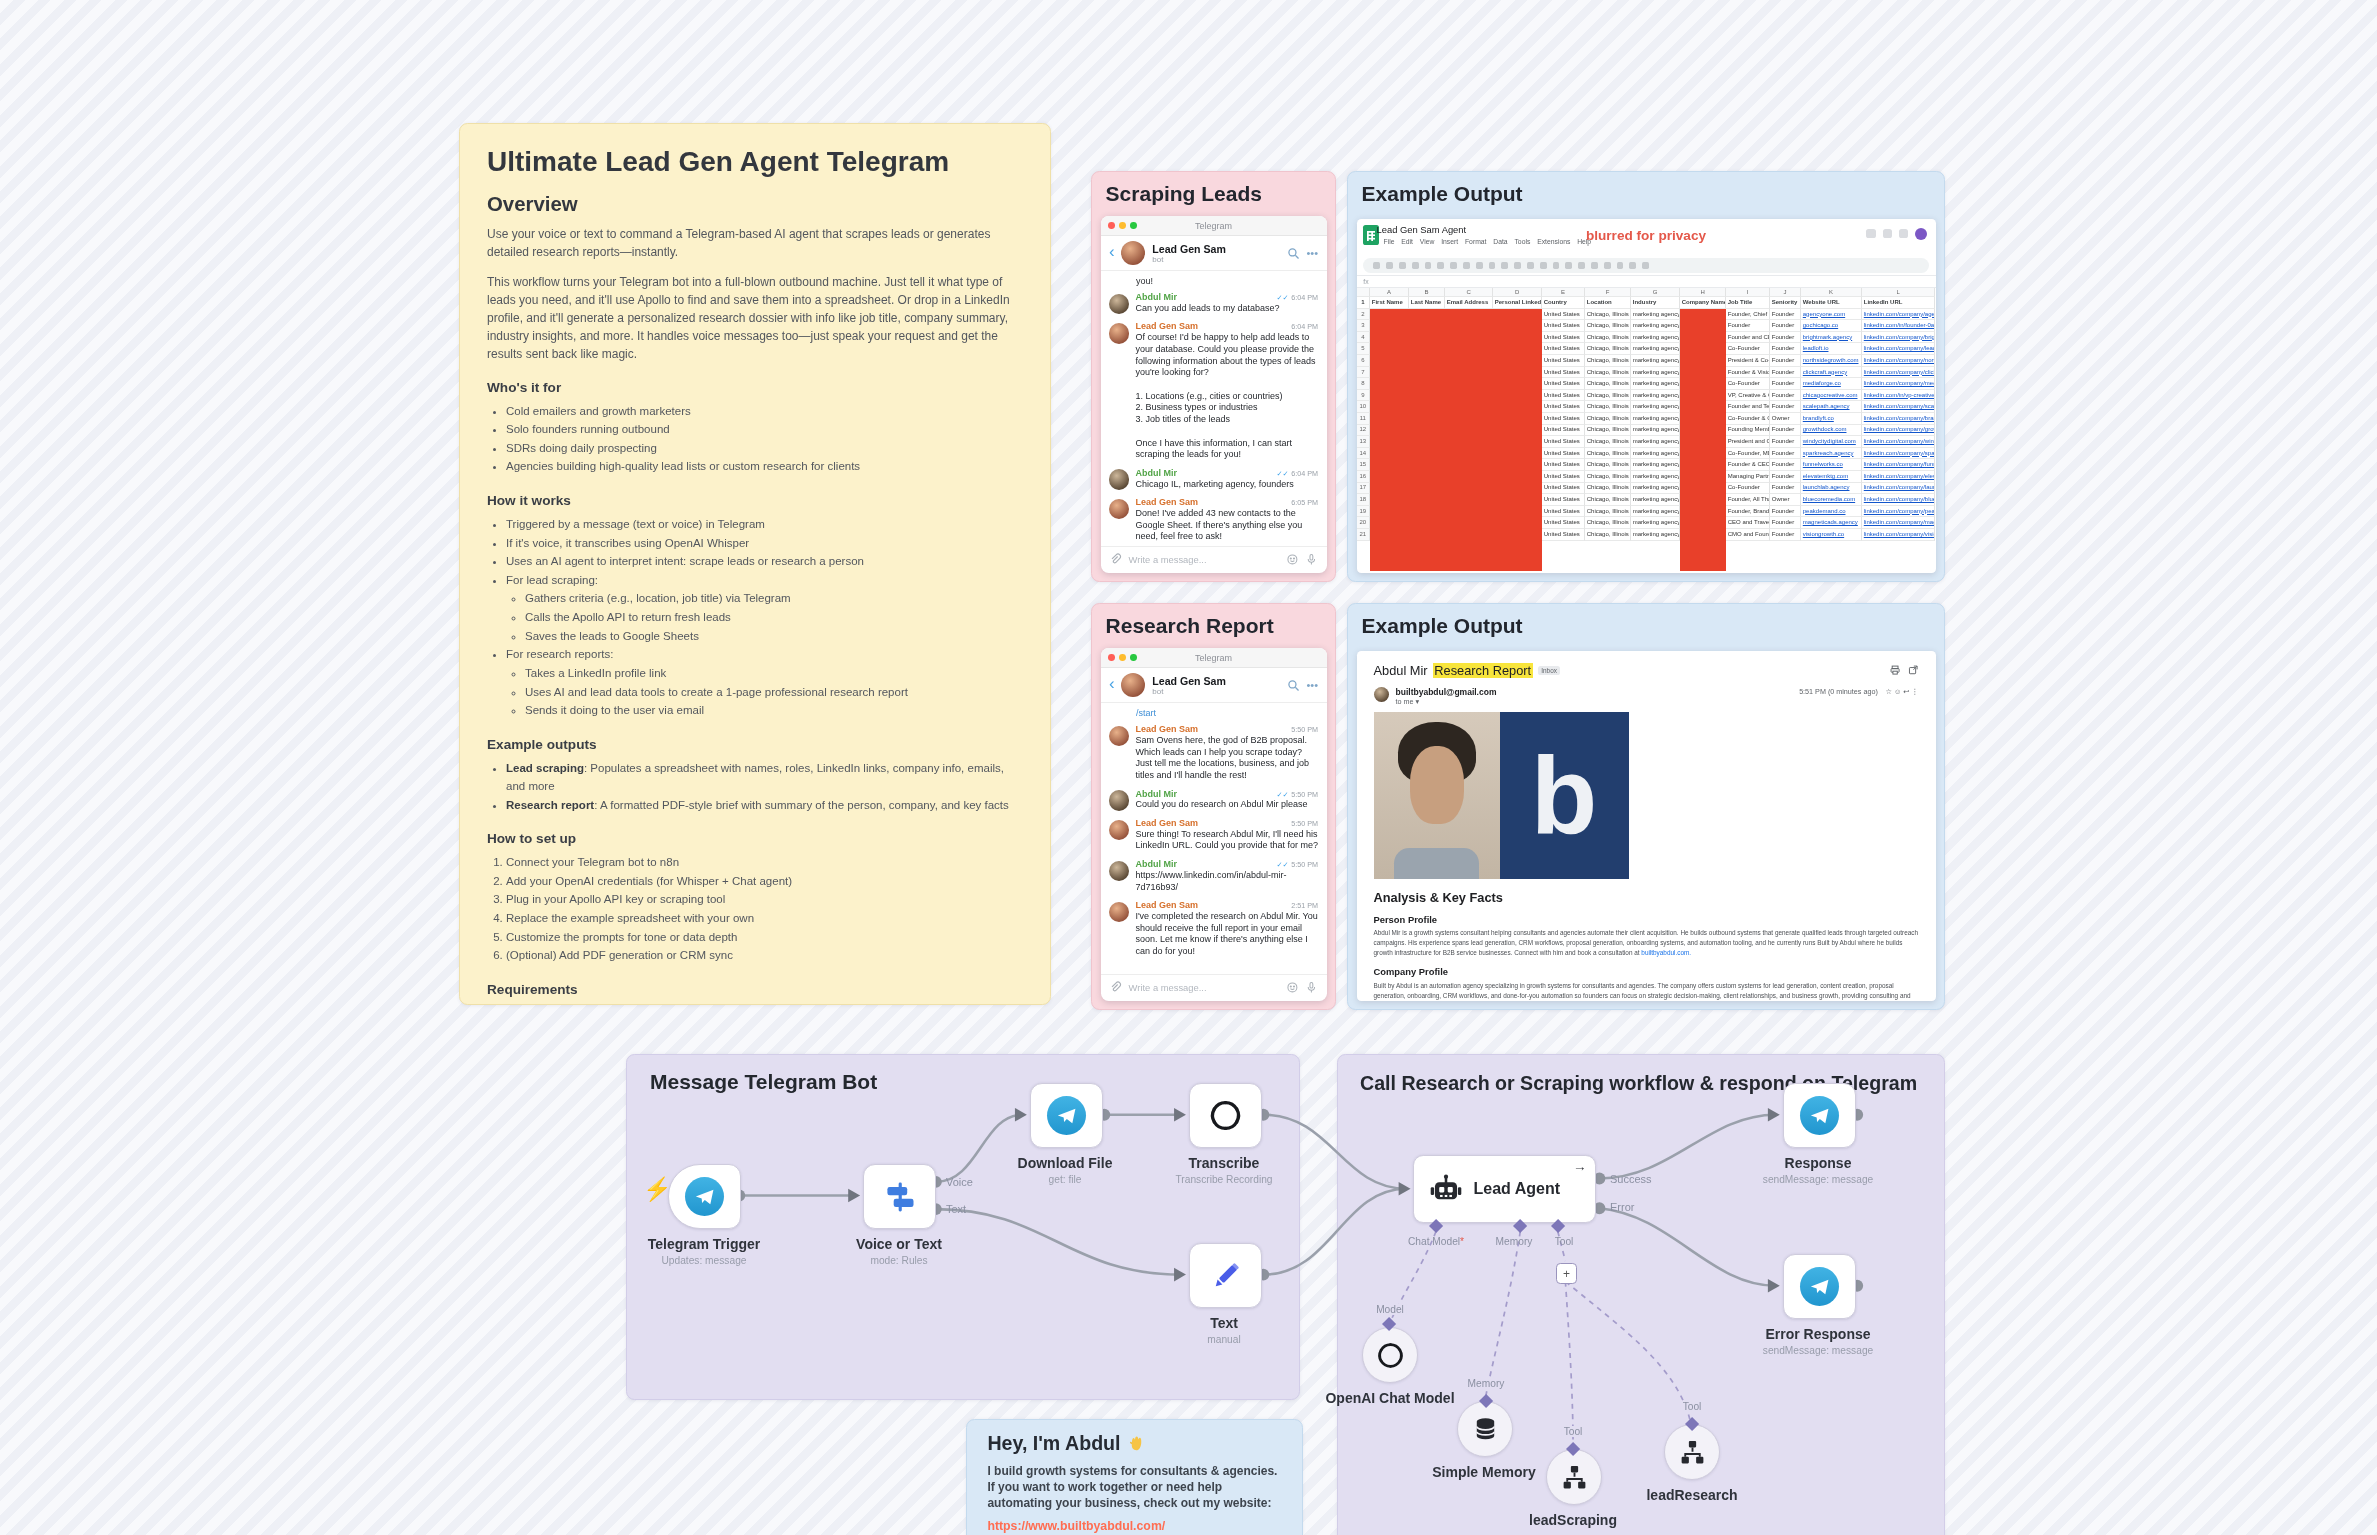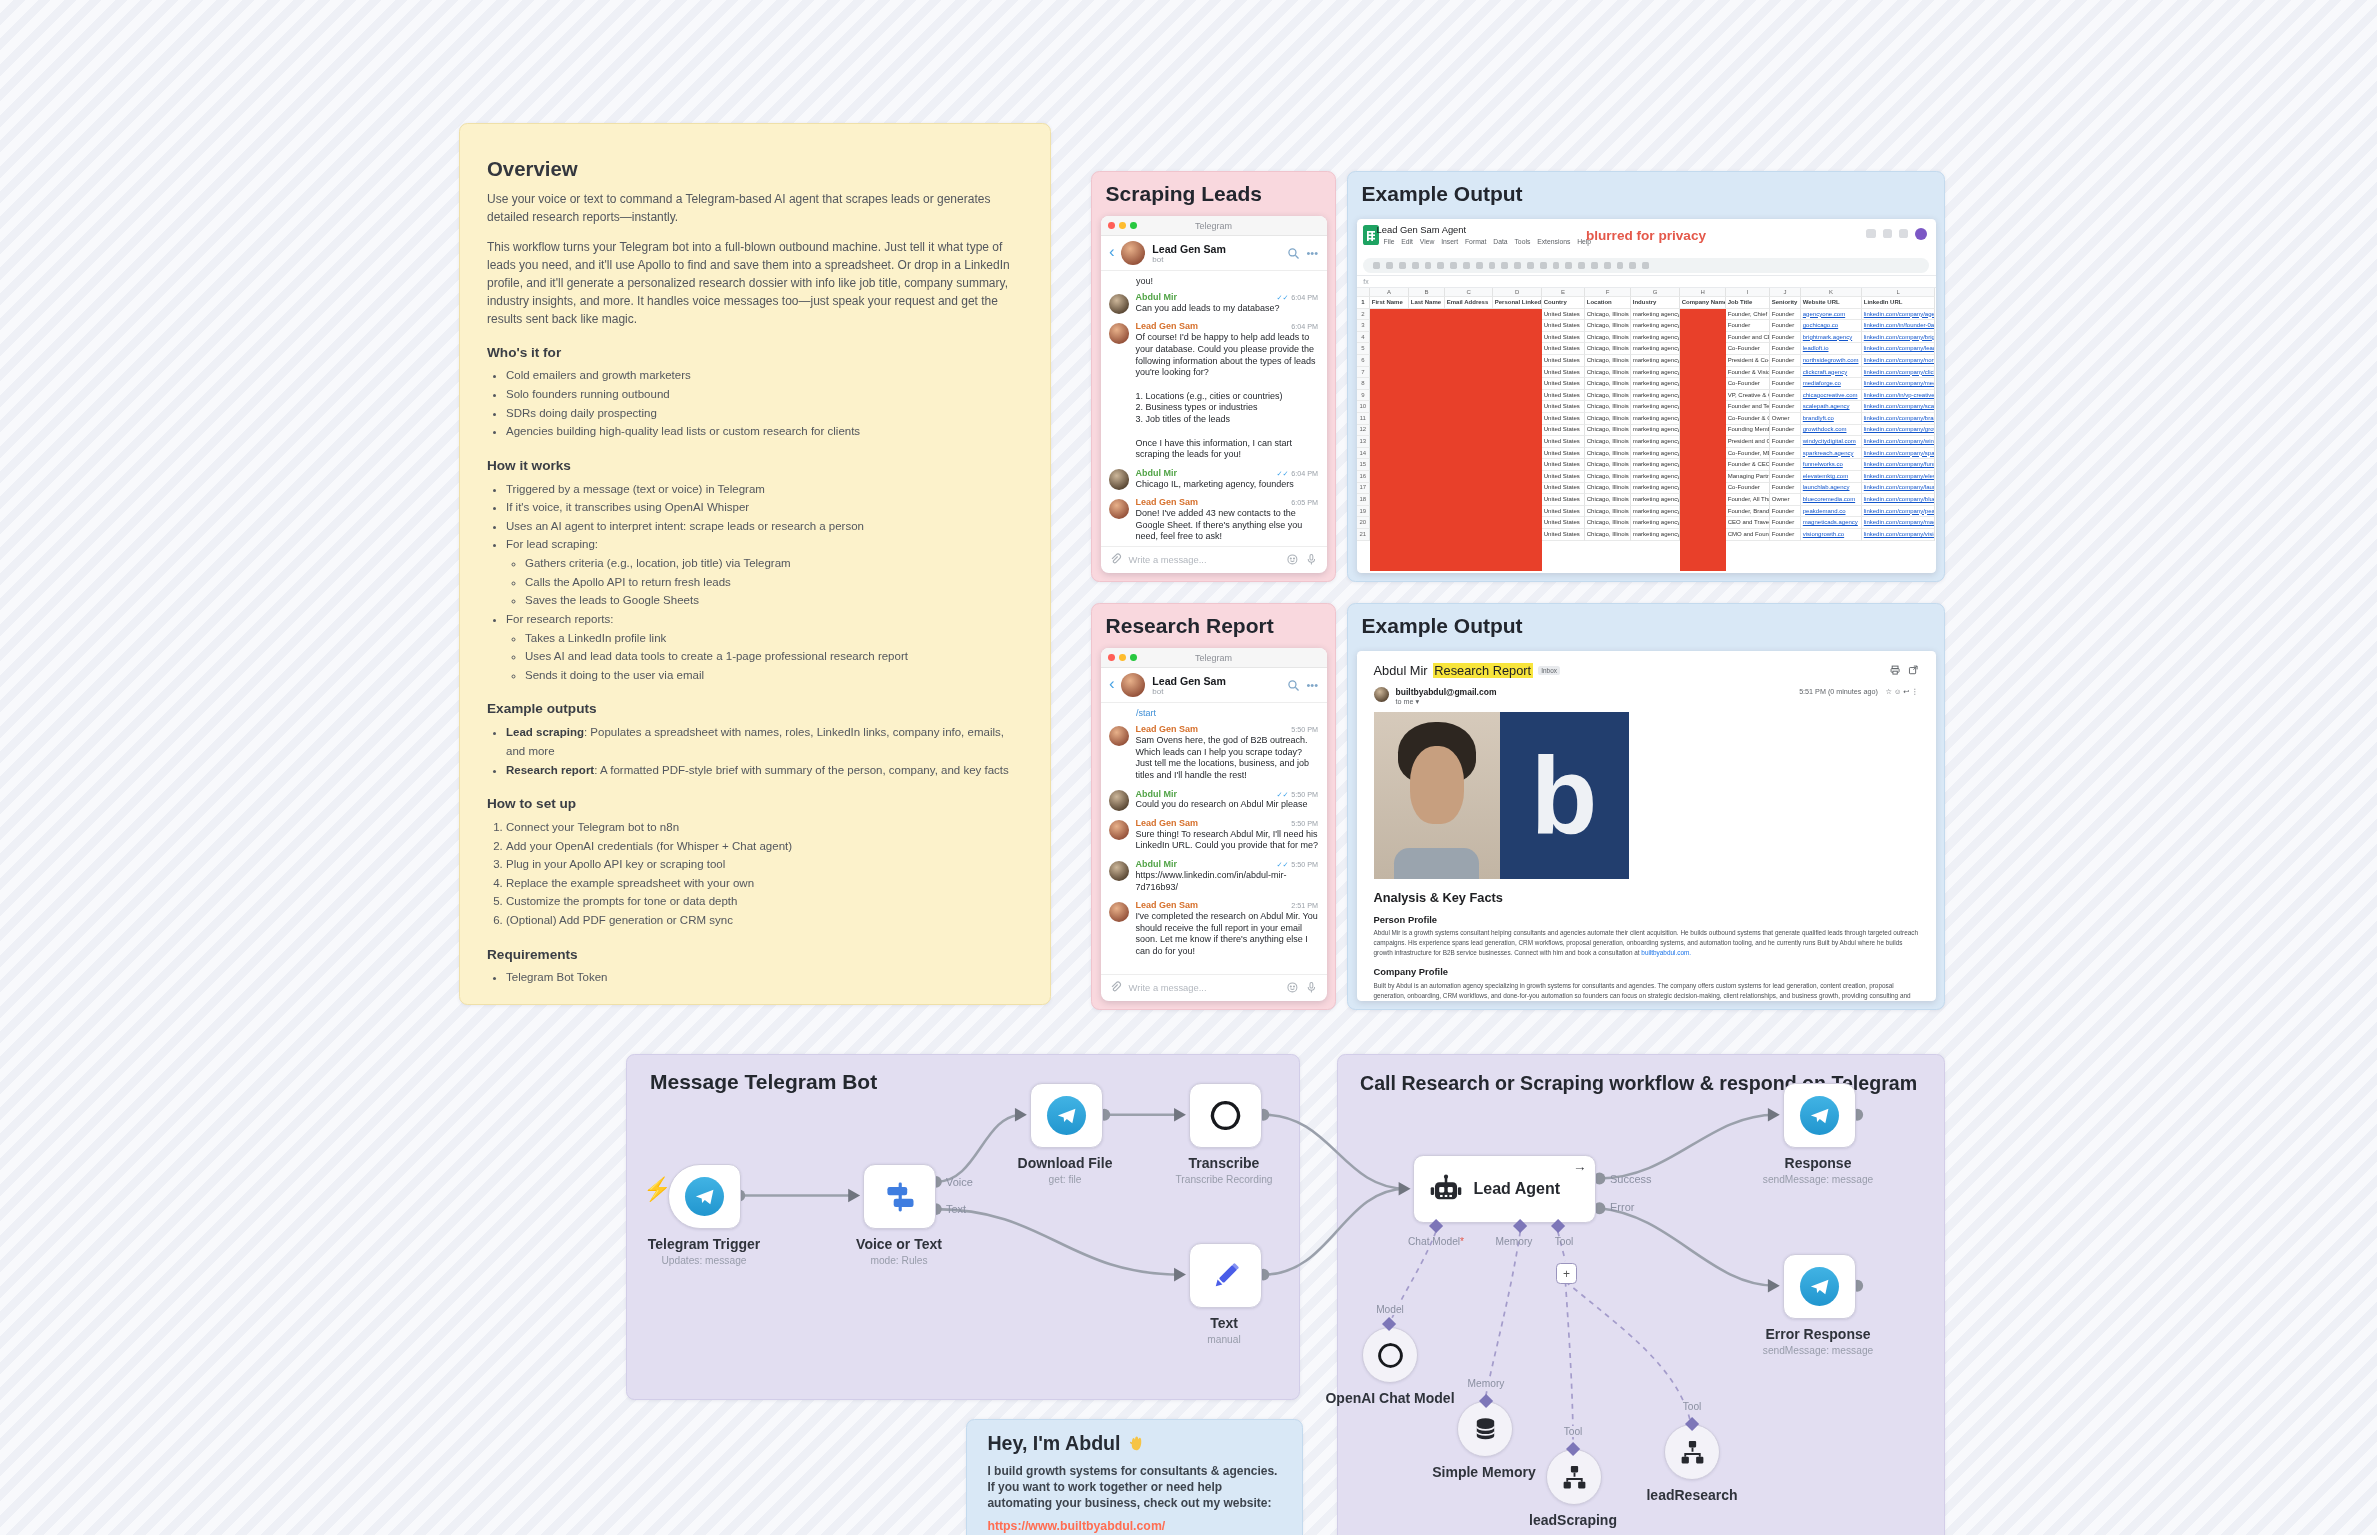--- a/index.html
+++ b/index.html
@@ -136,20 +136,21 @@
   .a-body{font-size:12px;font-weight:bold;color:#3e454e;line-height:1.36;}
   .a-link{font-size:12.3px;font-weight:bold;color:#ff6d52;margin-top:7.7px;}
 </style>
 </head>
 <body>
 
 <div id="canvas">
 
   <div id="yellow-note" class="note yellow">
     <div>
+        <div class="y-h1">Ultimate Lead Gen Agent Telegram</div>
         <div class="y-h2">Overview</div>
         <div class="y-p">Use your voice or text to command a Telegram-based AI agent that scrapes leads or generates detailed research reports—instantly.</div>
         <div class="y-p">This workflow turns your Telegram bot into a full-blown outbound machine. Just tell it what type of leads you need, and it'll use Apollo to find and save them into a spreadsheet. Or drop in a LinkedIn profile, and it'll generate a personalized research dossier with info like job title, company summary, industry insights, and more. It handles voice messages too—just speak your request and get the results sent back like magic.</div>
         <div class="y-h3">Who's it for</div>
         <ul class="y-list">
           <li>Cold emailers and growth marketers</li>
           <li>Solo founders running outbound</li>
           <li>SDRs doing daily prospecting</li>
           <li>Agencies building high-quality lead lists or custom research for clients</li>
         </ul>
@@ -308,21 +309,21 @@
       </div>
       <div class="chat-msgs">
           <div class="msg-partial msg-link">/start</div>
           <div class="msg-row">
             <div class="msg-avatar av-bot"></div>
             <div class="msg-body">
               <div class="msg-head">
                 <span class="msg-name name-orange">Lead Gen Sam</span>
                 <span class="msg-time">5:50 PM</span>
               </div>
-              <div class="msg-text">Sam Ovens here, the god of B2B outreach. Which leads can I help you scrape today? Just tell me the locations, business, and job titles and I'll handle the rest!</div>
+              <div class="msg-text">Sam Ovens here, the god of B2B proposal. Which leads can I help you scrape today? Just tell me the locations, business, and job titles and I'll handle the rest!</div>
             </div>
           </div>
           <div class="msg-row">
             <div class="msg-avatar av-user"></div>
             <div class="msg-body">
               <div class="msg-head">
                 <span class="msg-name name-green">Abdul Mir</span>
                 <span class="msg-time"><span class="msg-checks">✓✓</span>5:50 PM</span>
               </div>
               <div class="msg-text">Could you do research on Abdul Mir please</div>

